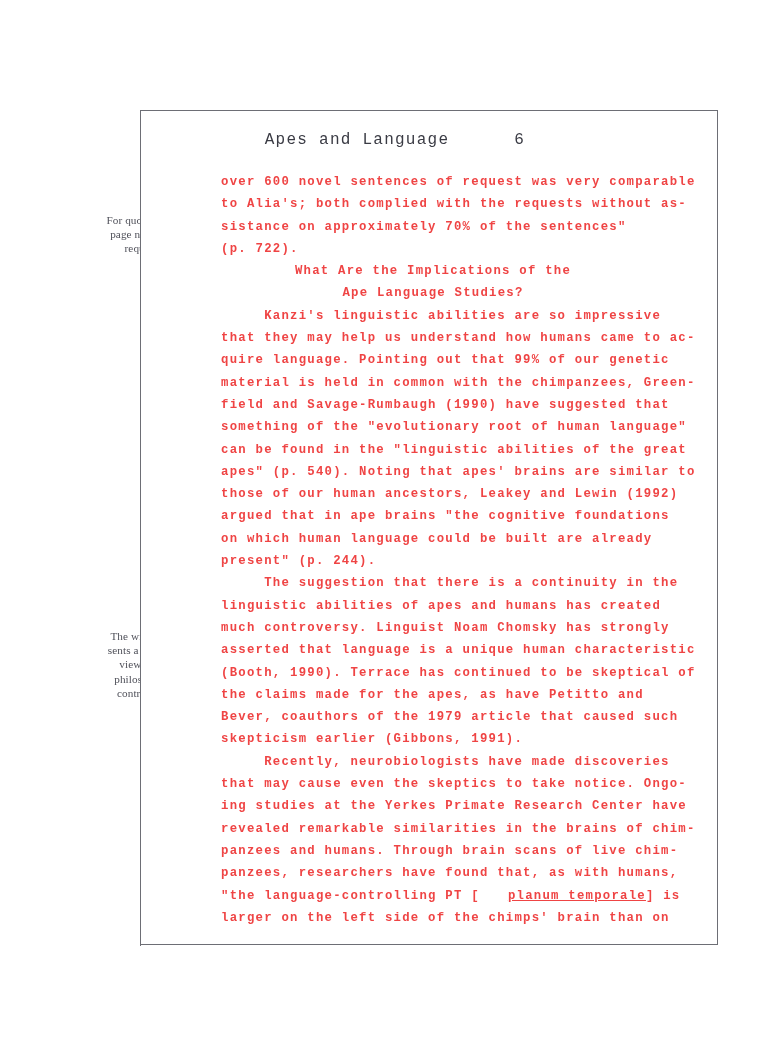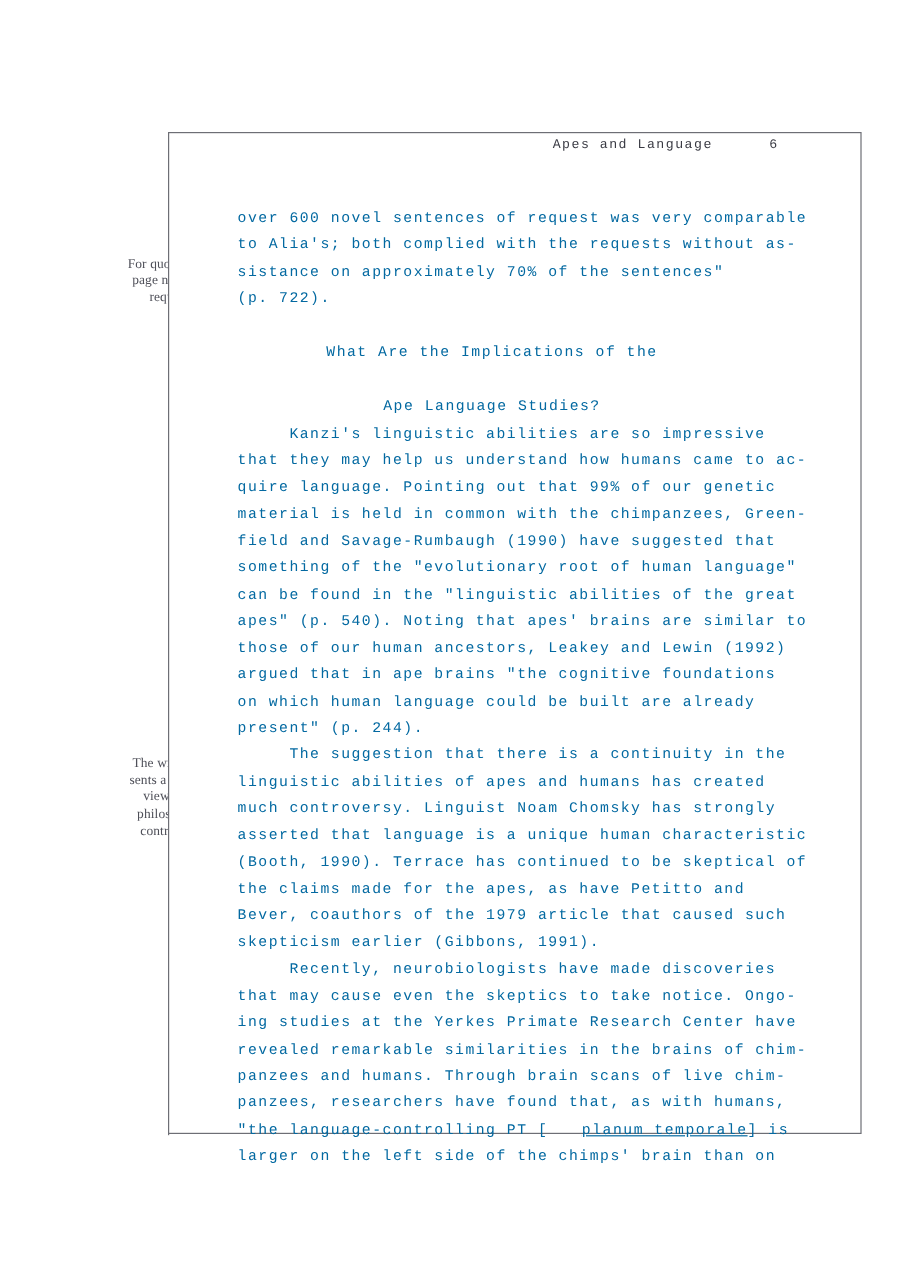--- a/index.html
+++ b/index.html
@@ -56,50 +56,50 @@
     height: 835px;
     border: 1px solid #6d6e75;
     background: #ffffff;
     box-sizing: border-box;
   }
 
   
   #running-head {
     position: absolute;
     left: 0;
-    top: 4px;
+    top: 20px;
     width: 508px;
-    text-align: right;
+    text-align: center;
     color: #3a3b44;
     font-family: "Liberation Mono", "DejaVu Sans Mono", monospace;
-    font-size: 11px;
+    font-size: 16px;
     letter-spacing: 1.25px;
     white-space: pre;
   }
   #running-head-title { }
   #running-head-page  { }
 
   
   #typed-body {
     position: absolute;
-    left: 57px;
+    left: 80px;
     top: 60px;
     width: 440px;
-    color: #0369a1;
+    color: #ef4444;
     font-family: "Liberation Mono", "DejaVu Sans Mono", monospace;
     font-size: 12.3px;
     letter-spacing: 1.25px;
     line-height: 22.3px;
     white-space: pre;
+    font-weight: bold;
   }
   .typed-line { height: 22.3px; }
   .typed-line.centered {
     text-align: center;
     width: 424px;
-    margin-top: 23px;
   }
   .term-underlined { text-decoration: underline; margin-left: 28px; }
 </style>
 </head>
 <body>
 
 <div id="annotation-rail">
   <div class="rail-gap" id="rail-gap-1"></div>
   <div class="rail-gap" id="rail-gap-2"></div>
 </div>

